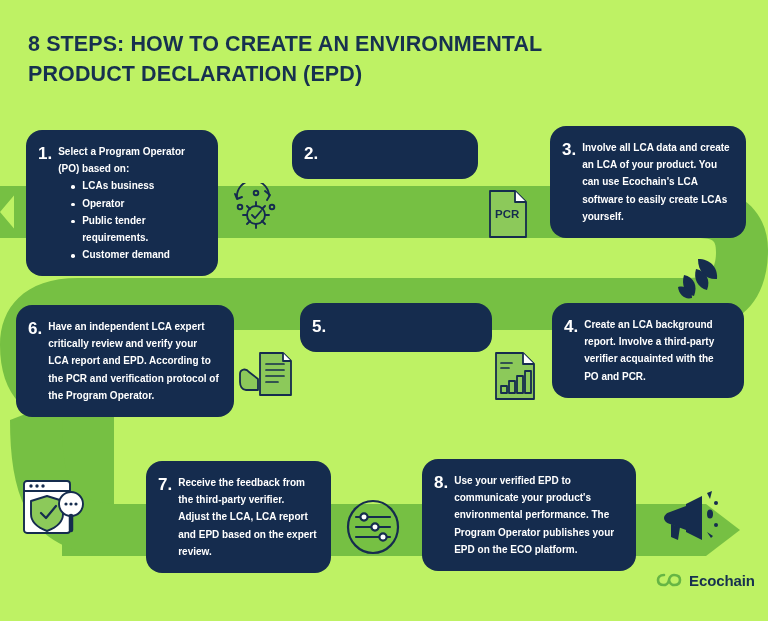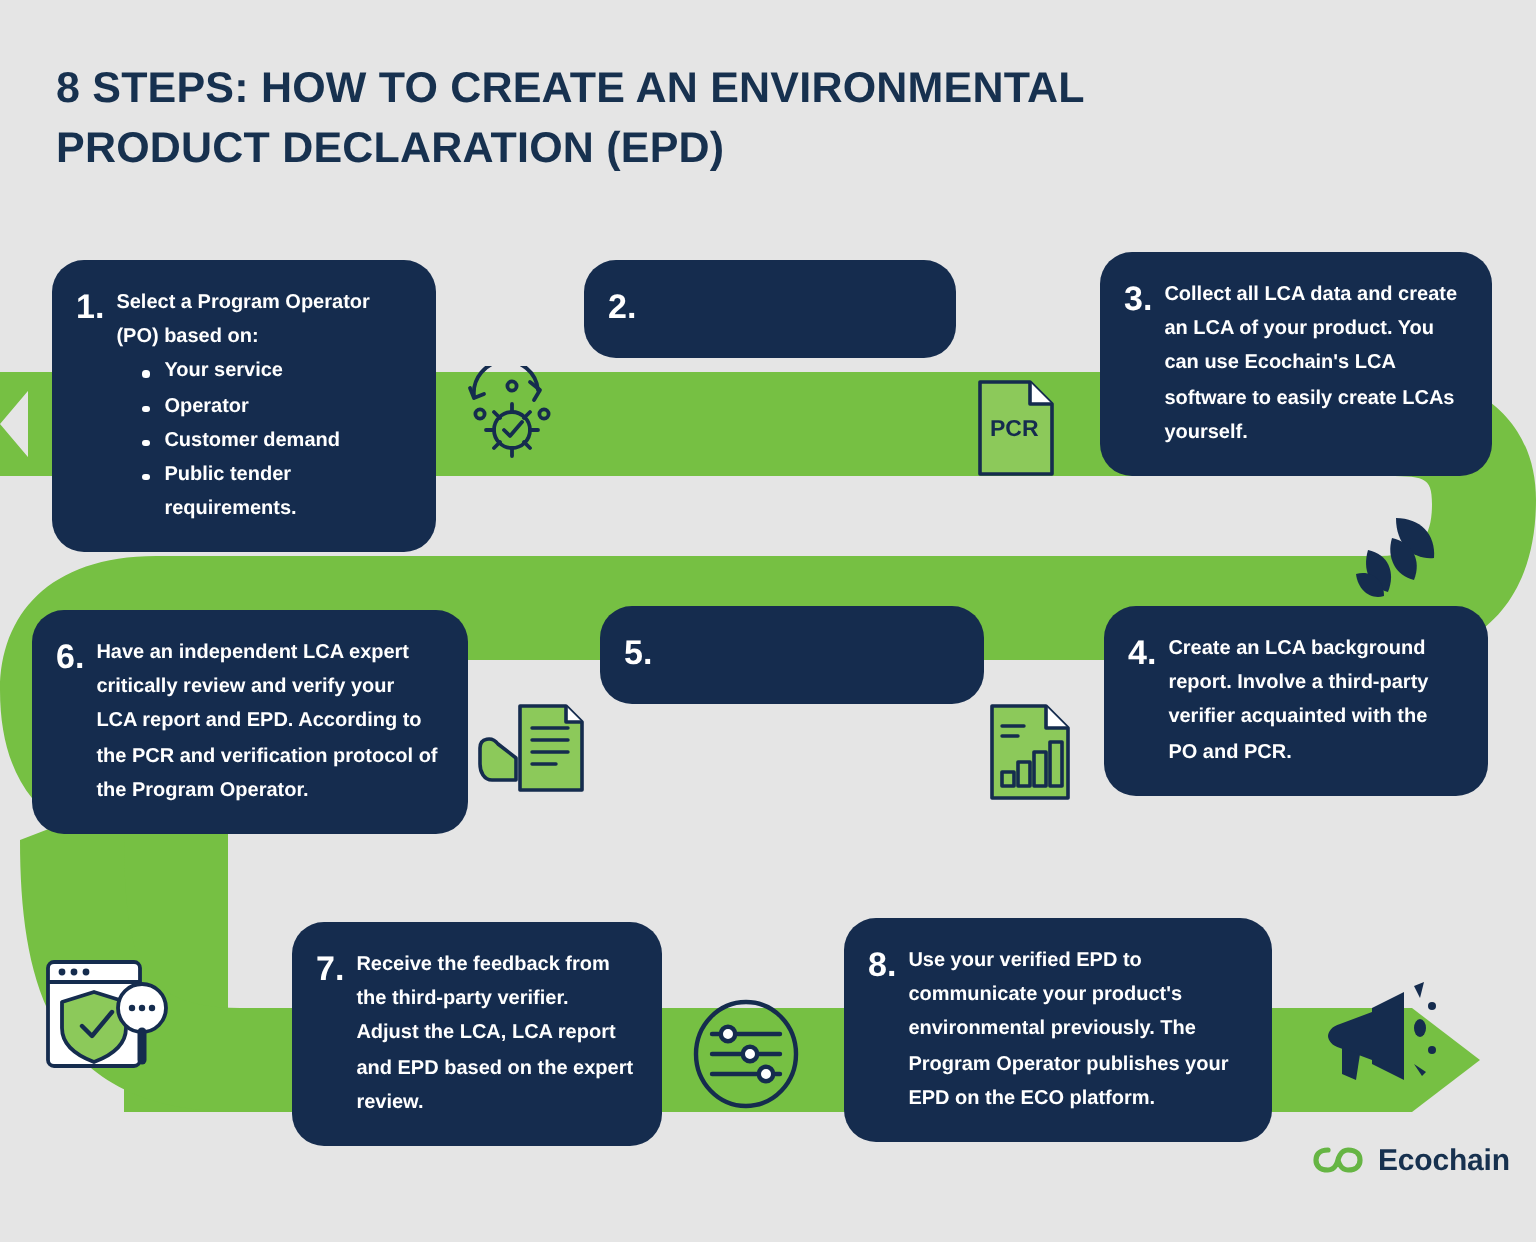--- a/index.html
+++ b/index.html
@@ -5,21 +5,21 @@
   * { box-sizing: border-box; margin: 0; padding: 0; }
   html, body {
     width: 768px; height: 621px;
     background: #ffffff;
     font-family: "Liberation Sans", sans-serif;
     overflow: hidden;
   }
   #page {
     position: relative;
     width: 768px; height: 621px;
-    background: #e5e5e5;
+    background: #bef264;
   }
 
   
   #title {
     position: absolute;
     left: 28px; top: 30px;
     width: 600px;
     font-size: 21.5px;
     font-weight: bold;
     letter-spacing: 0.1px;
@@ -148,35 +148,35 @@
              C 30 556 10 500 10 420 Z"></path>
   </svg>
 
   <h1 id="title">8 Steps: How to create an Environmental Product Declaration (EPD)</h1>
 
   <div class="card" id="card1">
     <div class="num">1.</div>
     <div class="body">
       <div>Select a Program Operator (PO) based on:</div>
       <ul>
-        <li>Your service</li>
+        <li>LCAs business</li>
         <li>Operator</li>
+        <li>Public tender requirements.</li>
         <li>Customer demand</li>
-        <li>Public tender requirements.</li>
       </ul>
     </div>
   </div>
 
   <div class="card" id="card2">
     <div class="num">2.</div>
   </div>
 
   <div class="card" id="card3">
     <div class="num">3.</div>
-    <div class="body">Collect all LCA data and create an LCA of your product. You can use Ecochain's LCA software to easily create LCAs yourself.</div>
+    <div class="body">Involve all LCA data and create an LCA of your product. You can use Ecochain's LCA software to easily create LCAs yourself.</div>
   </div>
 
   <div class="card" id="card6">
     <div class="num">6.</div>
     <div class="body">Have an independent LCA expert critically review and verify your LCA report and EPD. According to the PCR and verification protocol of the Program Operator.</div>
   </div>
 
   <div class="card" id="card5">
     <div class="num">5.</div>
   </div>
@@ -186,21 +186,21 @@
     <div class="body">Create an LCA background report. Involve a third-party verifier acquainted with the PO and PCR.</div>
   </div>
 
   <div class="card" id="card7">
     <div class="num">7.</div>
     <div class="body">Receive the feedback from the third-party verifier. Adjust the LCA, LCA report and EPD based on the expert review.</div>
   </div>
 
   <div class="card" id="card8">
     <div class="num">8.</div>
-    <div class="body">Use your verified EPD to communicate your product's environmental previously. The Program Operator publishes your EPD on the ECO platform.</div>
+    <div class="body">Use your verified EPD to communicate your product's environmental performance. The Program Operator publishes your EPD on the ECO platform.</div>
   </div>
 
   <svg class="icon" id="icon-gear" width="54" height="54" viewBox="0 0 54 54">
     <g fill="none" stroke="#152c4e" stroke-width="1.9" stroke-linecap="round" stroke-linejoin="round">
       <path d="M8 15 A16 16 0 0 1 40 12"></path>
       <path d="M6 11 L8 16 L13 14"></path>
       <path d="M36 8 L41 12 L38 17"></path>
       <circle cx="27" cy="32" r="9"></circle>
       <path d="M23 32 l3 3 l6 -7"></path>
       <path d="M27 19 l0 4 M27 41 l0 4 M14 32 l4 0 M36 32 l4 0

